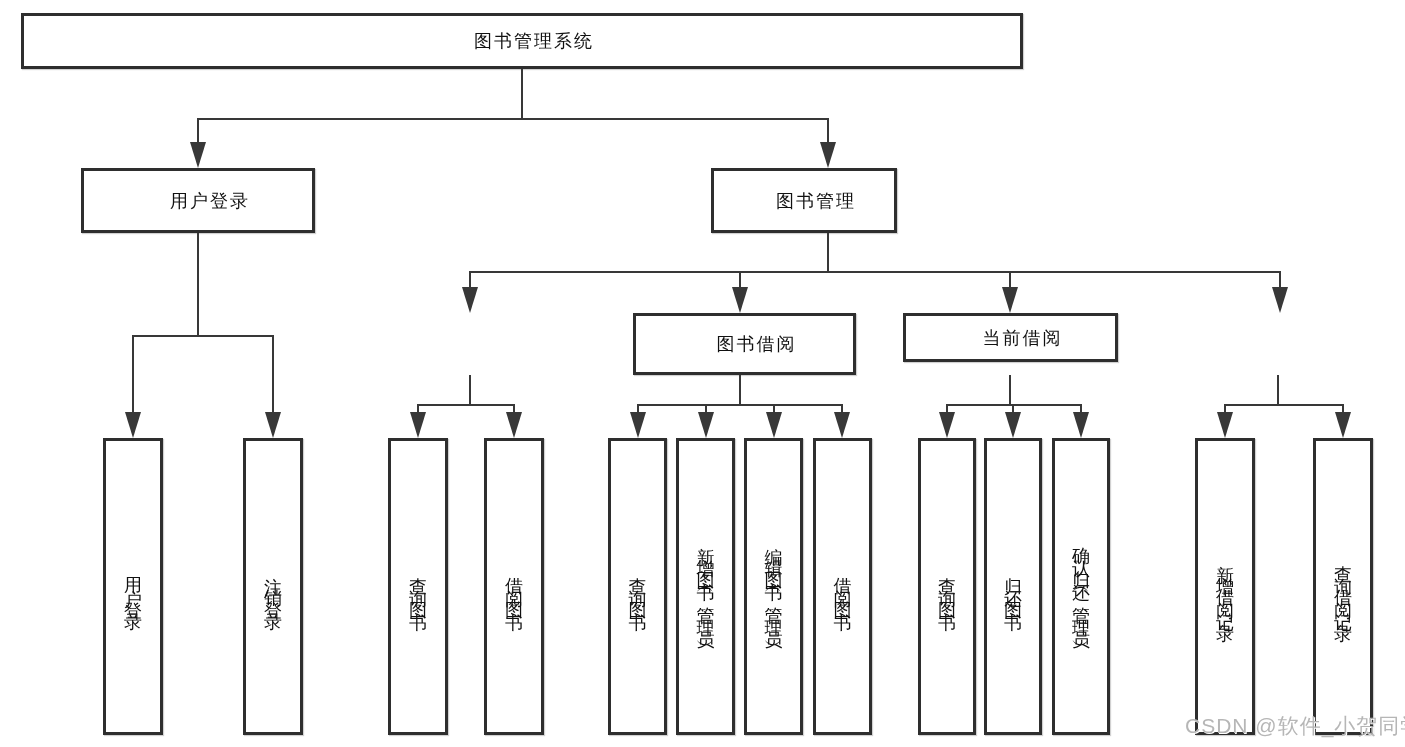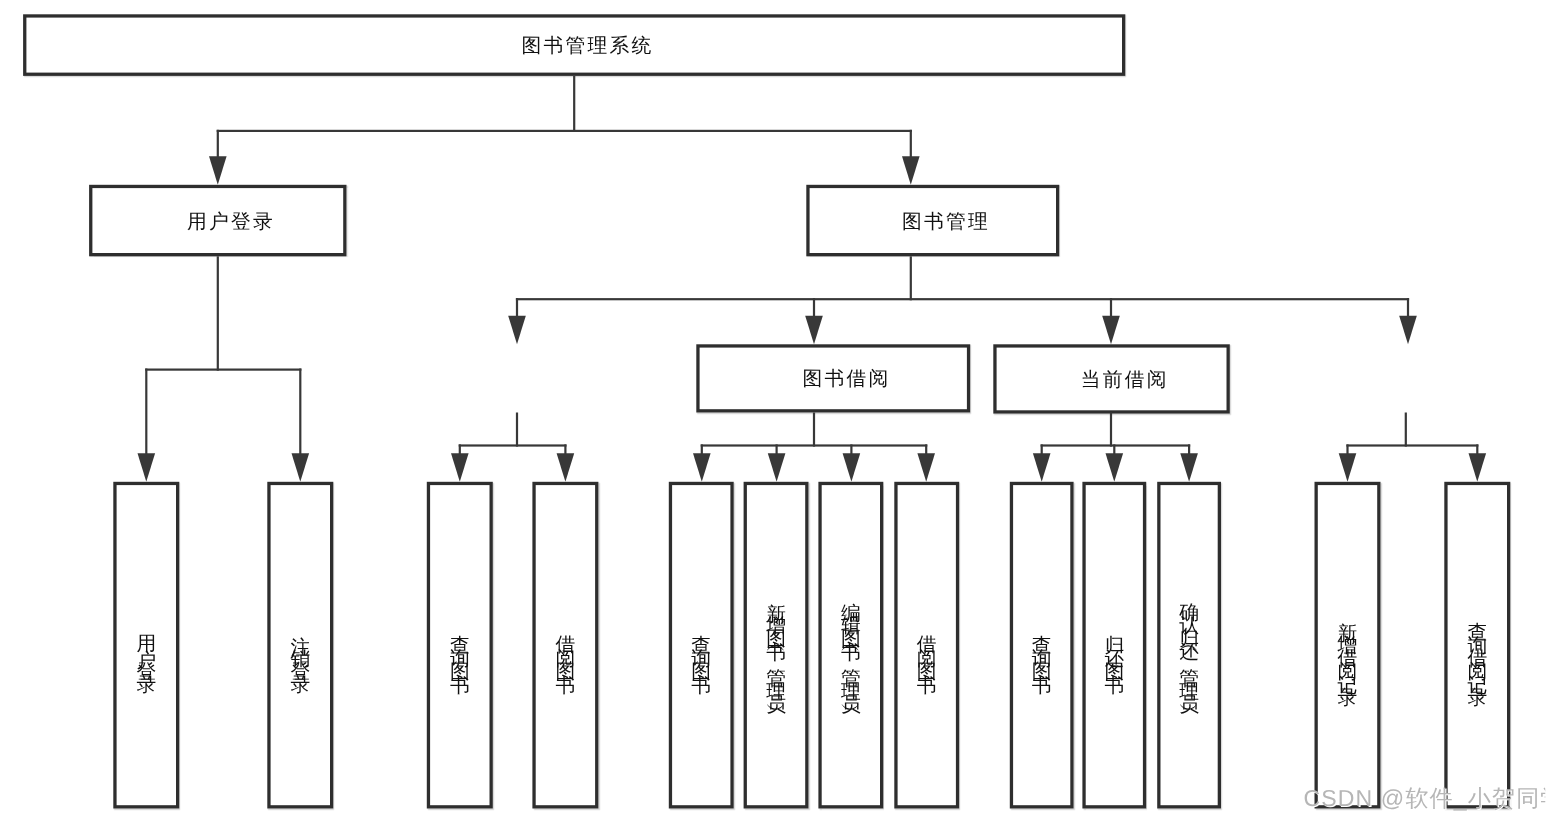--- a/index.html
+++ b/index.html
@@ -38,42 +38,42 @@
   <div class="box hbox" style="left:21px;top:13px;width:1002px;height:56px;">图书管理系统</div>
 
   <div class="vline" style="left:521px;top:69px;height:51px;"></div>
   <div class="hline" style="left:197px;top:118px;width:632px;"></div>
   <div class="vline" style="left:197px;top:118px;height:28px;"></div>
   <div class="arrow" style="left:190px;top:142px;"></div>
   <div class="vline" style="left:827px;top:118px;height:28px;"></div>
   <div class="arrow" style="left:820px;top:142px;"></div>
 
   <div class="box hbox" style="left:81px;top:168px;width:234px;height:65px;">用户登录</div>
-  <div class="box hbox" style="left:733px;top:168px;width:230px;height:65px;">图书管理</div>
+  <div class="box hbox" style="left:711px;top:168px;width:186px;height:65px;">图书管理</div>
 
   <div class="vline" style="left:197px;top:233px;height:104px;"></div>
   <div class="hline" style="left:132px;top:335px;width:142px;"></div>
   <div class="vline" style="left:132px;top:335px;height:80px;"></div>
   <div class="arrow" style="left:125px;top:412px;"></div>
   <div class="vline" style="left:272px;top:335px;height:80px;"></div>
   <div class="arrow" style="left:265px;top:412px;"></div>
 
   <div class="vline" style="left:827px;top:233px;height:40px;"></div>
   <div class="hline" style="left:469px;top:271px;width:812px;"></div>
   <div class="vline" style="left:469px;top:271px;height:20px;"></div>
   <div class="arrow" style="left:462px;top:287px;"></div>
   <div class="vline" style="left:739px;top:271px;height:20px;"></div>
   <div class="arrow" style="left:732px;top:287px;"></div>
   <div class="vline" style="left:1009px;top:271px;height:20px;"></div>
   <div class="arrow" style="left:1002px;top:287px;"></div>
   <div class="vline" style="left:1279px;top:271px;height:20px;"></div>
   <div class="arrow" style="left:1272px;top:287px;"></div>
 
-  <div class="box hbox" style="left:633px;top:313px;width:249px;height:62px;">图书借阅</div>
-  <div class="box hbox" style="left:903px;top:313px;width:215px;height:63px;">当前借阅</div>
+  <div class="box hbox" style="left:633px;top:313px;width:223px;height:62px;">图书借阅</div>
+  <div class="box hbox" style="left:903px;top:313px;width:215px;height:49px;">当前借阅</div>
 
   <div class="vline" style="left:469px;top:375px;height:31px;"></div>
   <div class="hline" style="left:417px;top:404px;width:98px;"></div>
   <div class="vline" style="left:417px;top:404px;height:10px;"></div>
   <div class="arrow" style="left:410px;top:412px;"></div>
   <div class="vline" style="left:513px;top:404px;height:10px;"></div>
   <div class="arrow" style="left:506px;top:412px;"></div>
 
   <div class="vline" style="left:739px;top:375px;height:31px;"></div>
   <div class="hline" style="left:637px;top:404px;width:206px;"></div>

